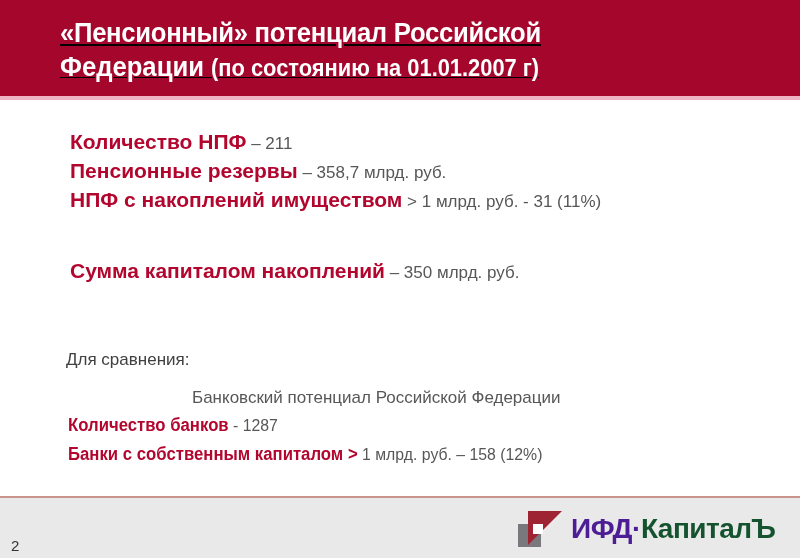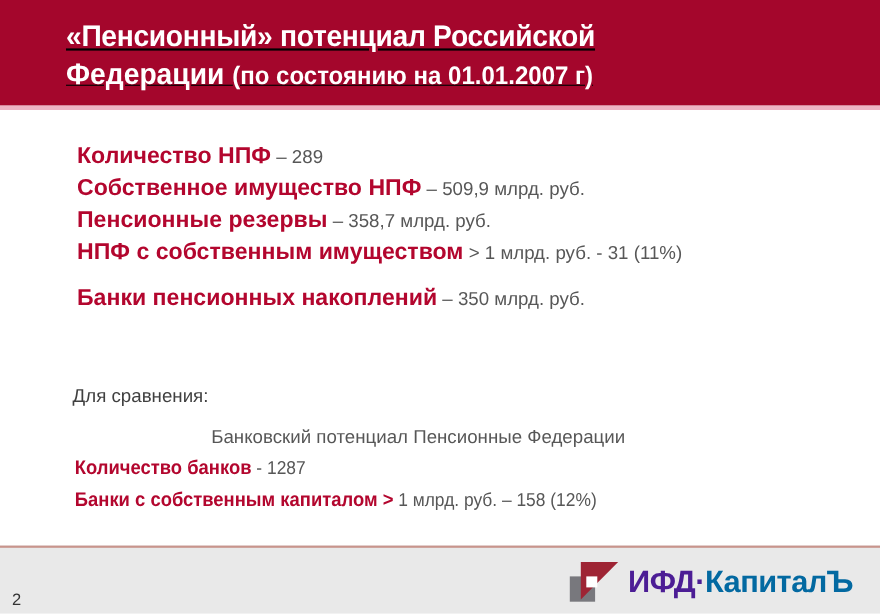--- a/index.html
+++ b/index.html
@@ -179,58 +179,55 @@
     background: #ffffff;
   }
   .logo-text {
     font-size: 28px;
     font-weight: bold;
     line-height: 30px;
     letter-spacing: -0.5px;
     white-space: nowrap;
   }
   .logo-text .lt-gray { color: #4c1d95; }
-  .logo-text .lt-red  { color: #0369a1; margin-top: 47px; }
+  .logo-text .lt-red  { color: #14532d; margin-top: 47px; }
 </style>
 </head>
 <body>
 
 <div class="slide-header"></div>
 <div class="slide-header-rule"></div>
 
 <div class="title-wrap">
   <div class="title-line1">«Пенсионный» потенциал Российской</div>
   <div class="title-line2">
     <span class="t-big">Федерации </span><span class="t-small">(по состоянию на 01.01.2007 г)</span>
   </div>
 </div>
 
 <div class="body-block">
   <div class="stat-line">
-    <span class="lbl">Количество НПФ</span><span class="val"> – 289</span>
-  </div>
-  <div class="stat-line">
-    <span class="lbl">Собственное имущество НПФ</span><span class="val"> – 509,9 млрд. руб.</span>
+    <span class="lbl">Количество НПФ</span><span class="val"> – 211</span>
   </div>
   <div class="stat-line">
     <span class="lbl">Пенсионные резервы</span><span class="val"> – 358,7 млрд. руб.</span>
   </div>
   <div class="stat-line">
-    <span class="lbl">НПФ с собственным имуществом</span><span class="val"> &gt; 1 млрд. руб. - 31 (11%)</span>
+    <span class="lbl">НПФ с накоплений имуществом</span><span class="val"> &gt; 1 млрд. руб. - 31 (11%)</span>
   </div>
 </div>
 
 <div class="body-block-2">
   <div class="stat-line">
-    <span class="lbl">Банки пенсионных накоплений</span><span class="val">  –  350  млрд. руб.</span>
+    <span class="lbl">Сумма капиталом накоплений</span><span class="val">  –  350  млрд. руб.</span>
   </div>
 </div>
 
 <div class="compare-label">Для сравнения:</div>
-<div class="bank-title">Банковский потенциал Пенсионные Федерации</div>
+<div class="bank-title">Банковский потенциал Российской Федерации</div>
 
 <div class="bank-line bank-line-1">
   <span class="lbl">Количество банков</span><span class="val"> - 1287</span>
 </div>
 <div class="bank-line bank-line-2">
   <span class="lbl">Банки с собственным капиталом &gt;</span><span class="val"> 1 млрд. руб. – 158 (12%)</span>
 </div>
 
 <div class="slide-footer"></div>
 <div class="page-number">2</div>

